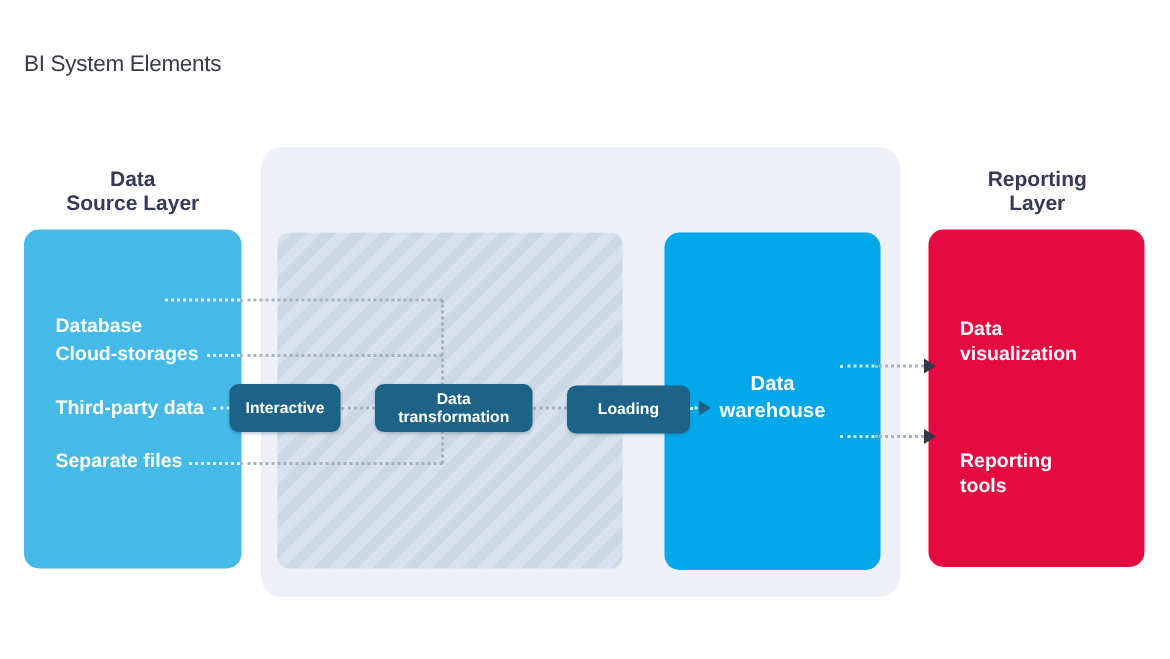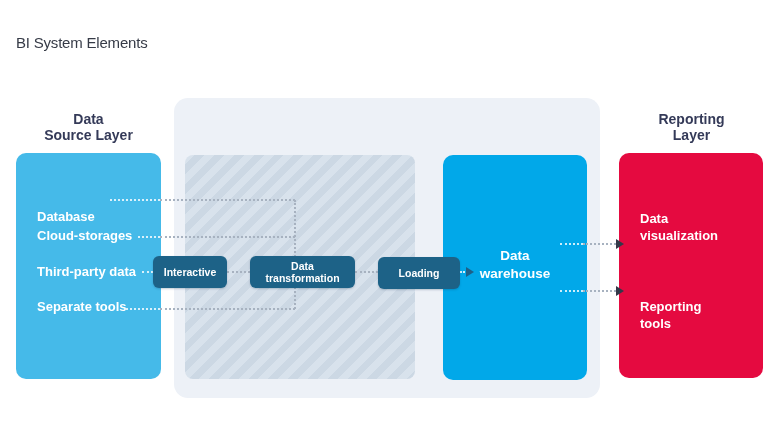--- a/index.html
+++ b/index.html
@@ -81,21 +81,21 @@
   <div class="hdr hdr-reporting">Reporting
 Layer</div>
 
   <div class="wh-panel"></div>
   <div class="hatch"></div>
 
   <div class="box source-box">
     <div class="src-item" style="top:56px">Database</div>
     <div class="src-item" style="top:111px">Third-party data</div>
     <div class="src-item" style="top:75px">Cloud-storages</div>
-    <div class="src-item" style="top:146px">Separate tools</div>
+    <div class="src-item" style="top:146px">Separate files</div>
   </div>
 
   <div class="box warehouse-box">
     <div class="wh-label">Data
 warehouse</div>
   </div>
 
   <div class="box reporting-box">
     <div class="rep-item" style="top:57px">Data
 visualization</div>

